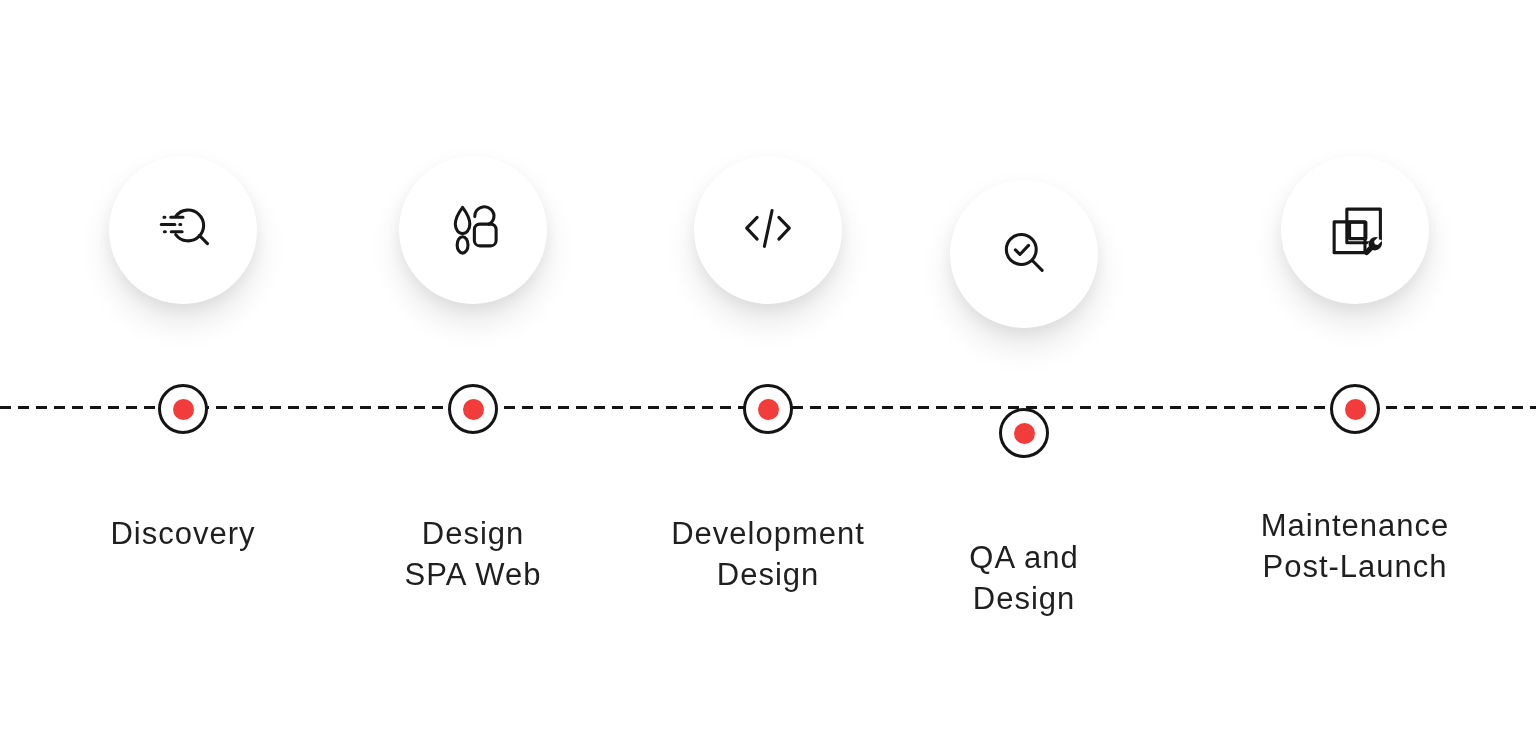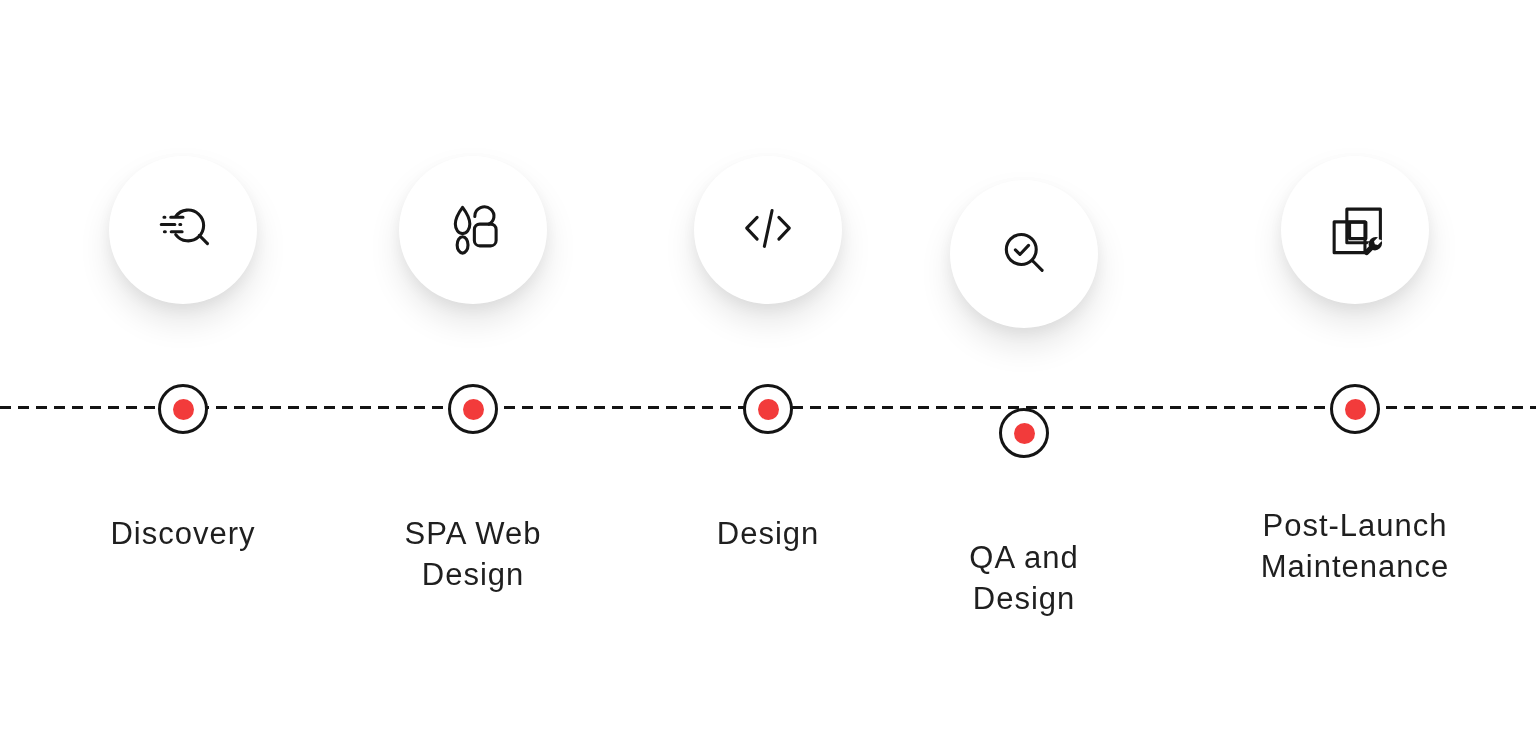--- a/index.html
+++ b/index.html
@@ -70,37 +70,38 @@
         <path class="icon-stroke" d="M20.5 7 C16 13 12.5 19.5 12.5 25.5 C12.5 31.5 16 36 20.5 36 C25 36 28.5 31.5 28.5 25.5 C28.5 19.5 25 13 20.5 7 Z"></path>
         <ellipse class="icon-stroke" cx="20.5" cy="48.5" rx="6" ry="9"></ellipse>
         <path class="icon-stroke" d="M34 17 C34 7.5 45 3.5 51.5 9 C57.5 14.5 55.5 22.5 49.5 25.5"></path>
         <rect class="icon-stroke" x="33.5" y="25.5" width="24" height="24" rx="6"></rect>
       </svg>
     </div>
     <div class="marker">
       <div class="marker-dot"></div>
     </div>
     <div class="label">
+      <div>Design</div>
       <div>SPA Web</div>
-      <div>Design</div>
     </div>
   </div>
 
   <div class="stage stage-3">
     <div class="bubble">
       <svg viewBox="0 0 64 64">
         <path class="icon-stroke" stroke-width="4" d="M20 18 L8.5 30 L20 42"></path>
         <path class="icon-stroke" stroke-width="4" d="M44 18 L55.5 30 L44 42"></path>
         <path class="icon-stroke" stroke-width="4" d="M36.5 10.5 L28 50"></path>
       </svg>
     </div>
     <div class="marker">
       <div class="marker-dot"></div>
     </div>
     <div class="label">
+      <div>Development</div>
       <div>Design</div>
     </div>
   </div>
 
   <div class="stage stage-4">
     <div class="bubble">
       <svg viewBox="0 0 64 64">
         <circle class="icon-stroke" cx="29" cy="27" r="16.5"></circle>
         <path class="icon-stroke" d="M22.5 27.5 L27.5 32.5 L37 22.5"></path>
         <path class="icon-stroke" stroke-width="4.2" d="M42 40 L52 50"></path>
@@ -122,18 +123,18 @@
         <circle cx="56" cy="54" r="12" fill="#ffffff"></circle>
         <rect class="icon-stroke" x="9" y="23" width="34" height="34" fill="#ffffff"></rect>
         <rect class="icon-stroke" x="26" y="23.5" width="18" height="18" fill="#ffffff"></rect>
         <path fill="#161616" stroke="none" d="M61.5 44.2 a8 8 0 0 1 -10 9.9 l-4.6 4.6 a2.9 2.9 0 1 1 -4.1 -4.1 l4.6 -4.6 a8 8 0 0 1 9.9 -10 l-4.3 4.3 0.9 3.3 3.3 0.9 z"></path>
       </svg>
     </div>
     <div class="marker">
       <div class="marker-dot"></div>
     </div>
     <div class="label">
+      <div>Maintenance</div>
       <div>Post-Launch</div>
-      <div>Maintenance</div>
     </div>
   </div>
 
 </div>
 
 </body></html>

